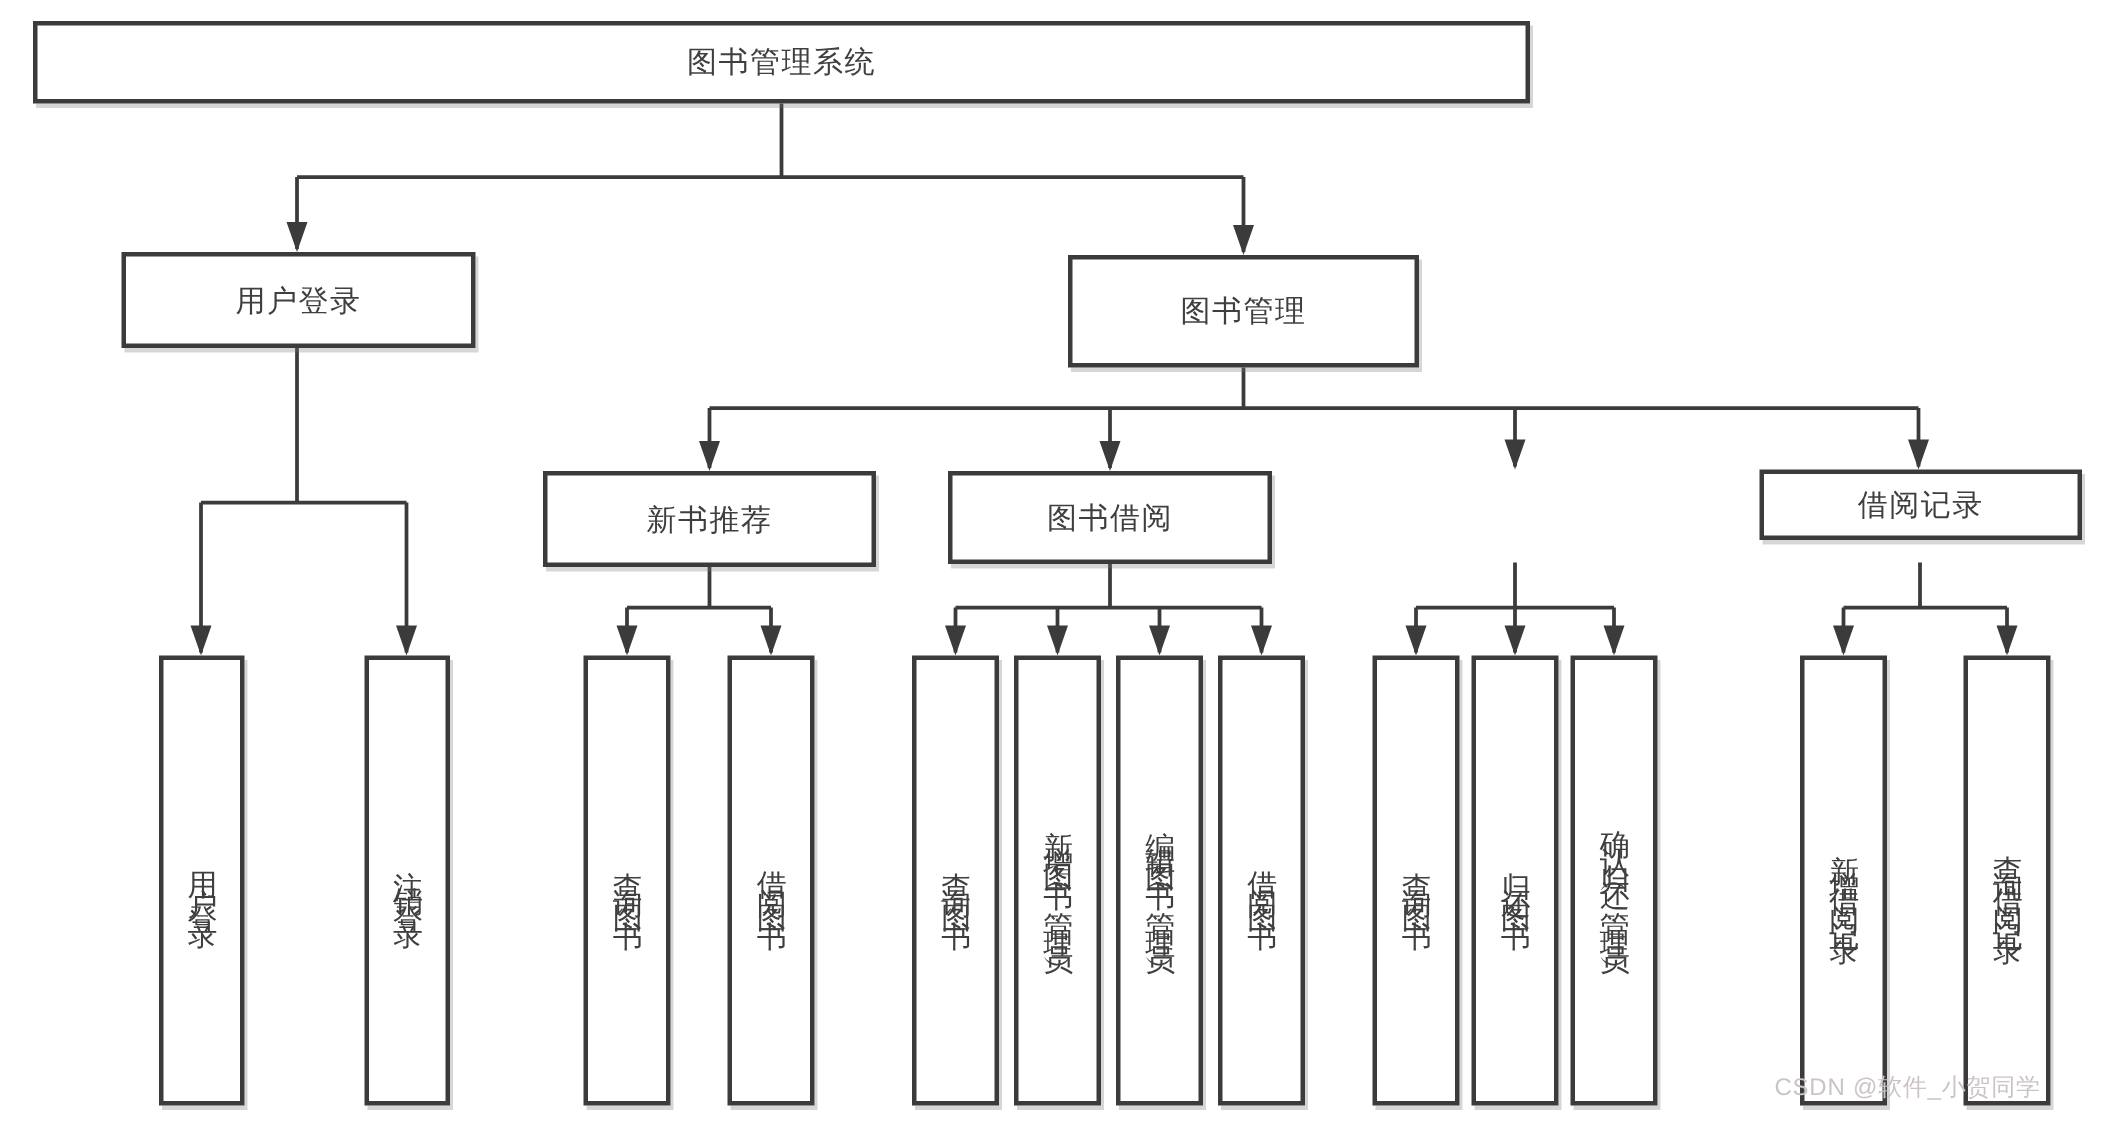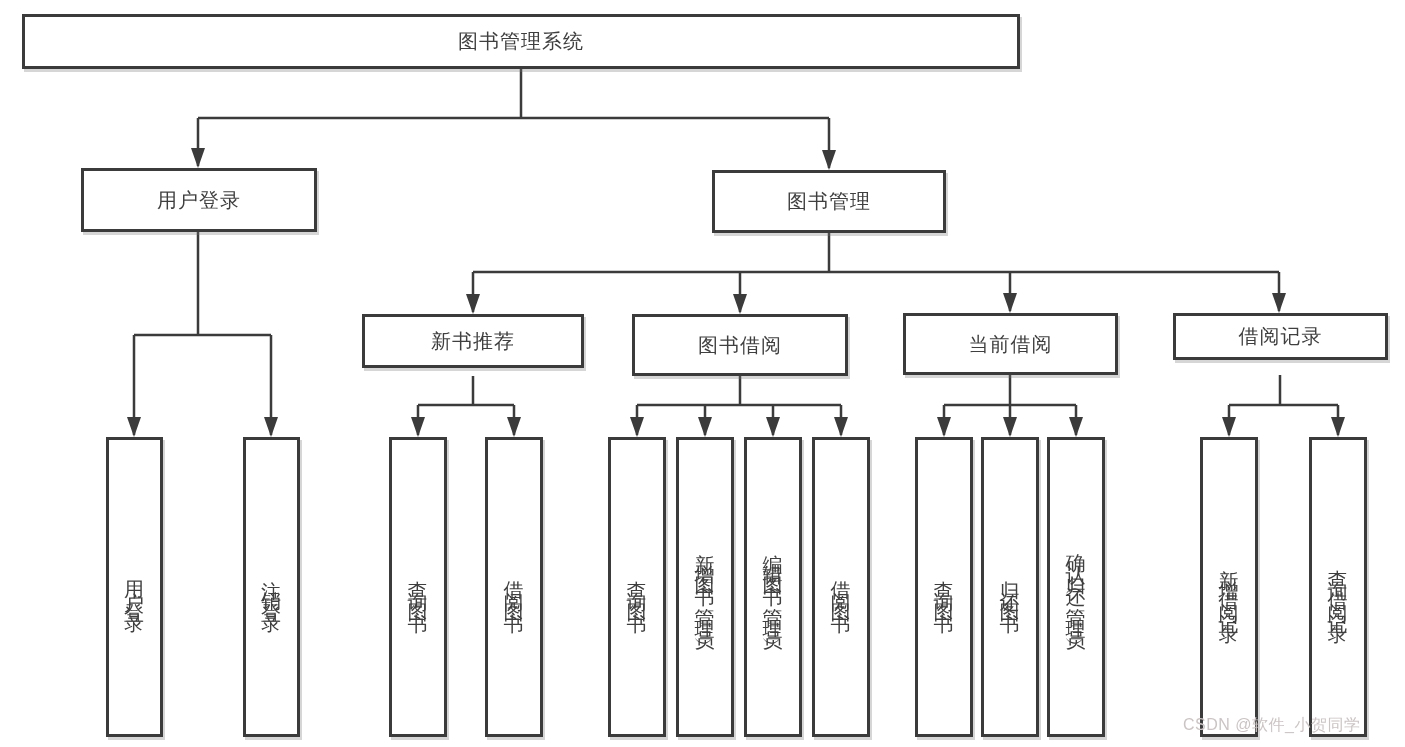--- a/index.html
+++ b/index.html
@@ -111,32 +111,29 @@
     <polygon class="carrow" points="1331,417 1345,417 1338,437"></polygon>
   </svg>
 
   <div class="node hbox" style="left:22px;top:14px;width:998px;height:55px;">
     <span class="htext">图书管理系统</span>
   </div>
 
   <div class="node hbox" style="left:81px;top:168px;width:236px;height:64px;">
     <span class="htext">用户登录</span>
   </div>
-  <div class="node hbox" style="left:712px;top:170px;width:234px;height:63px;">
+  <div class="node hbox" style="left:712px;top:170px;width:234px;height:75px;">
     <span class="htext">图书管理</span>
   </div>
 
-  <div class="node hbox" style="left:362px;top:314px;width:222px;height:54px;">
+  <div class="node hbox" style="left:362px;top:314px;width:222px;height:64px;">
     <span class="htext">新书推荐</span>
   </div>
   <div class="node hbox" style="left:632px;top:314px;width:216px;height:62px;">
     <span class="htext">图书借阅</span>
-  </div>
-  <div class="node hbox" style="left:903px;top:313px;width:215px;height:62px;">
-    <span class="htext">当前借阅</span>
   </div>
   <div class="node hbox" style="left:1173px;top:313px;width:215px;height:47px;">
     <span class="htext">借阅记录</span>
   </div>
 
   <div class="node vbox" style="left:106px;width:57px;">
     <span class="vtext">用户登录</span>
   </div>
   <div class="node vbox" style="left:243px;width:57px;">
     <span class="vtext">注销登录</span>

